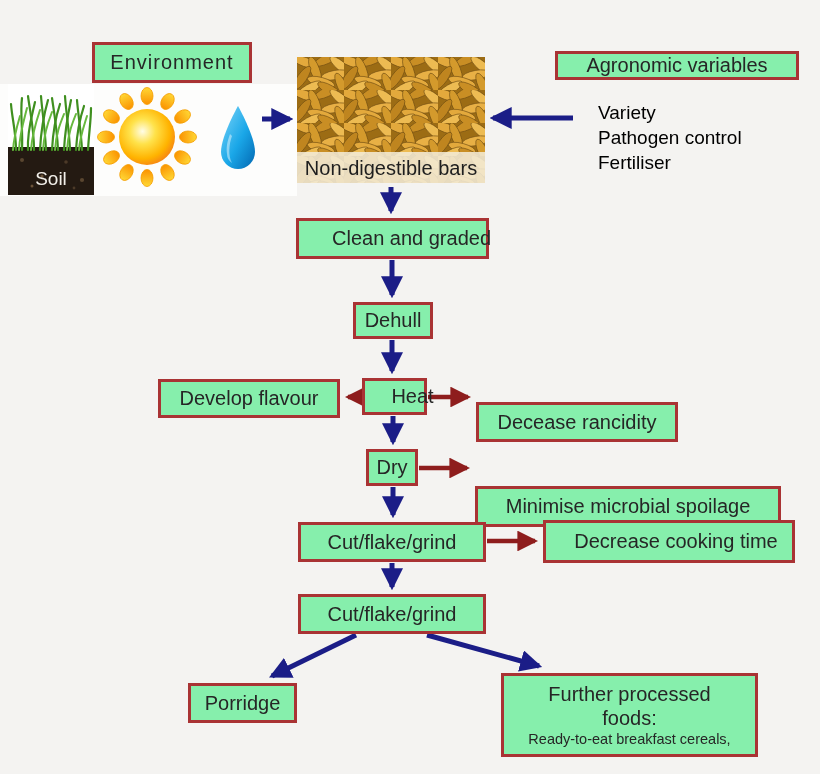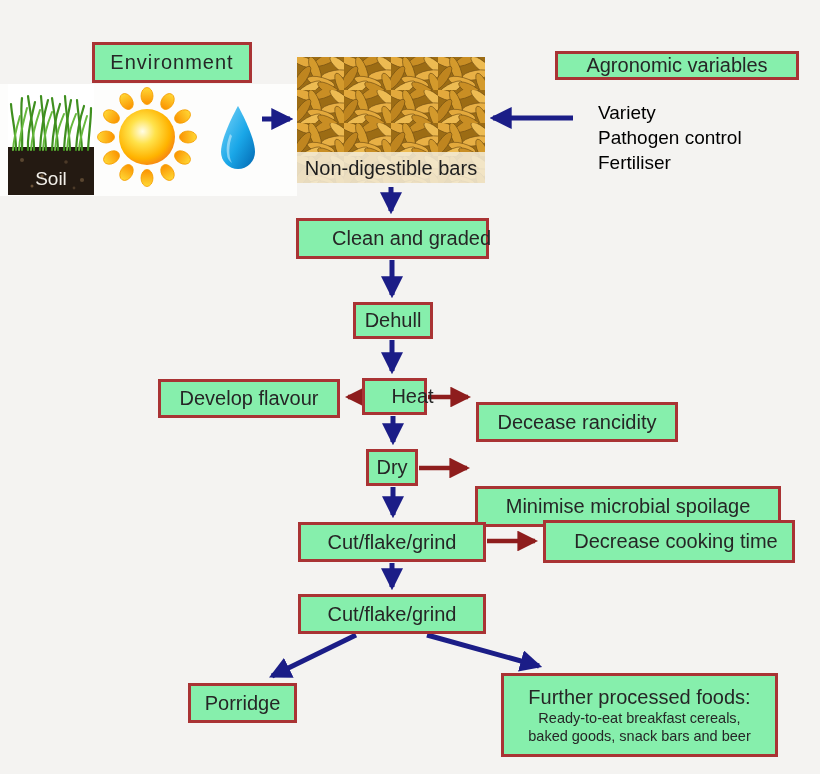--- a/index.html
+++ b/index.html
@@ -26,21 +26,21 @@
   #box-dehull{left:353px; top:302px; width:80px; height:37px;}
   #box-develop{left:158px; top:379px; width:182px; height:39px;}
   #box-heat{left:362px; top:378px; width:65px; height:37px;padding-left:36px;}
   #box-decease{left:476px; top:378px; width:202px; height:40px;margin-top:24px;}
   #box-dry{left:366px; top:449px; width:52px; height:37px;}
   #box-minimise{left:475px; top:449px; width:306px; height:41px;margin-top:37px;}
   #box-cut1{left:298px; top:522px; width:188px; height:40px;}
   #box-decrease{left:543px; top:520px; width:252px; height:43px;padding-left:14px;}
   #box-cut2{left:298px; top:594px; width:188px; height:40px;}
   #box-porridge{left:188px; top:683px; width:109px; height:40px;}
-  #box-further{left:501px; top:673px; width:277px; height:84px; padding:4px 20px;}
+  #box-further{left:501px; top:673px; width:257px; height:84px; padding:4px 20px;}
   #box-further .ftitle{font-size:20px; line-height:24px;}
   #box-further .fline{font-size:14.5px; line-height:18px;}
   .pic{position:absolute;}
   #soil{left:8px; top:84px; width:86px; height:111px;}
   #sun{left:97px; top:87px; width:100px; height:100px;}
   #drop{left:218px; top:104px; width:40px; height:72px;}
   #grain{left:297px; top:57px; width:188px; height:126px;}
   .soil-label{
     position:absolute; left:0; right:0; bottom:5px; text-align:center;
     color:#f2efe9; font-size:19px;
@@ -252,16 +252,15 @@
     <span>Cut/flake/grind</span>
   </div>
 
   <div class="box" id="box-porridge">
     <span>Porridge</span>
   </div>
 
   <div class="box col" id="box-further">
     <span class="ftitle">Further processed foods:</span>
     <span class="fline">Ready-to-eat breakfast cereals,</span>
-    <span class="fline">baked goods, snack bars and beer</span>
   </div>
 
 </div>
 
 </body></html>

